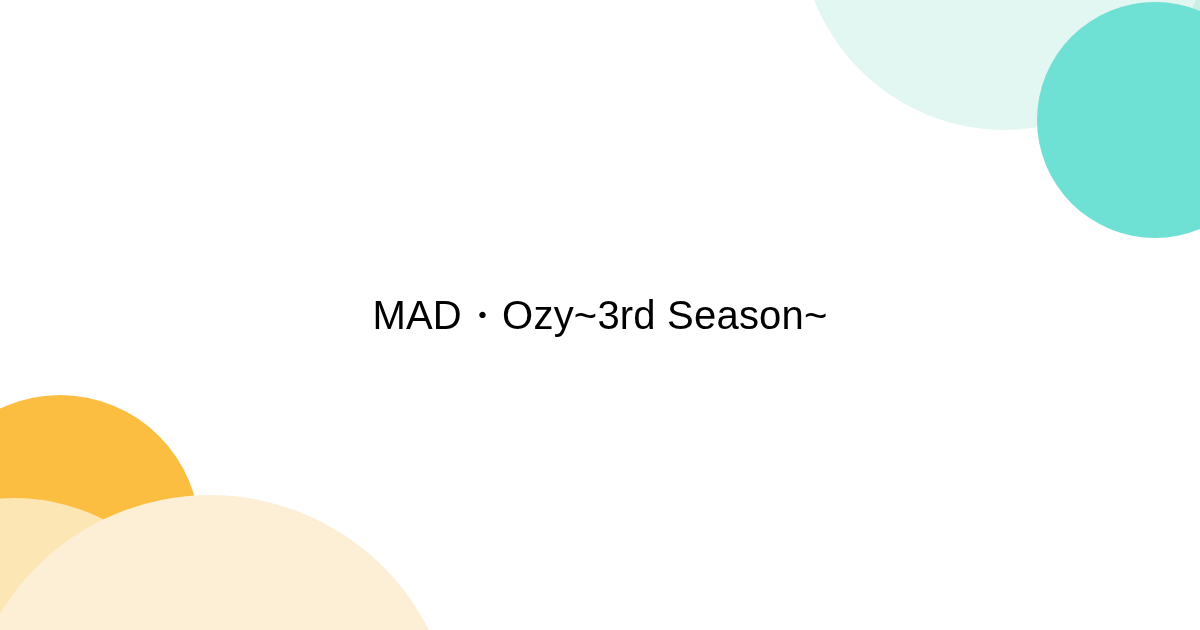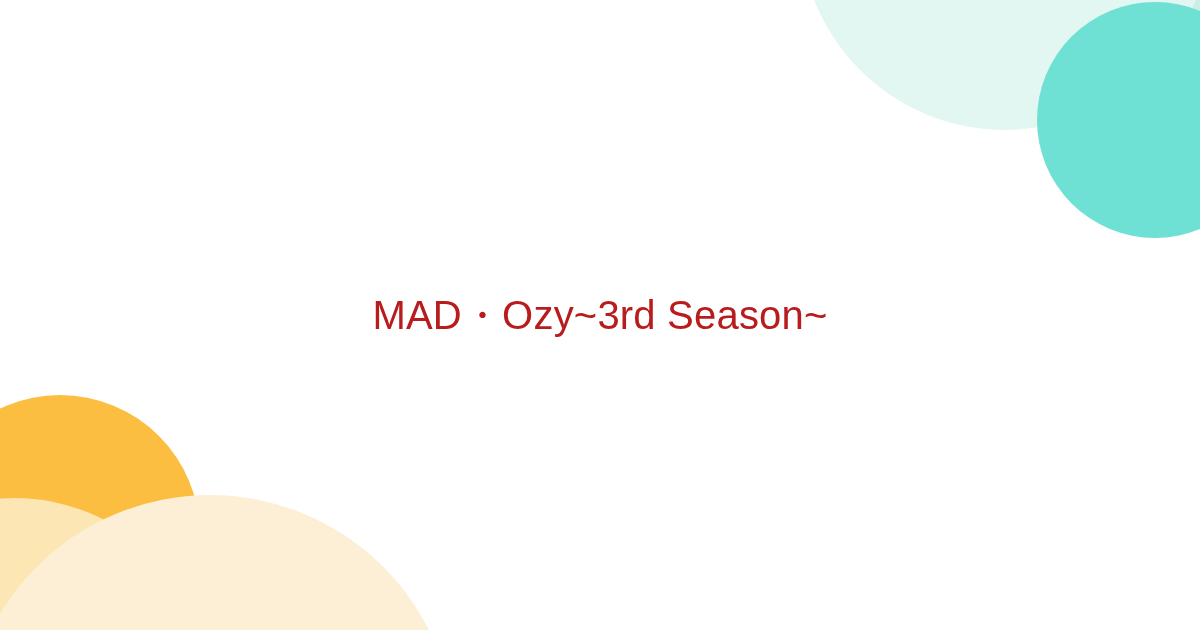--- a/index.html
+++ b/index.html
@@ -72,16 +72,16 @@
       </g>
       <g>
         <circle cx="60" cy="535" r="140" fill="#FBBE41"></circle>
         <circle cx="15" cy="690" r="192" fill="#FCE6B4"></circle>
         <circle cx="210" cy="740" r="245" fill="#FDEFD6"></circle>
       </g>
     </svg>
   </div>
 
   <div class="title-wrap">
-    <h1 class="title" style="color: #b91c1c;">MAD・Ozy~3rd Season~</h1>
+    <h1 class="title" style="color: #000000;">MAD・Ozy~3rd Season~</h1>
   </div>
 
 </div>
 
 </body></html>

